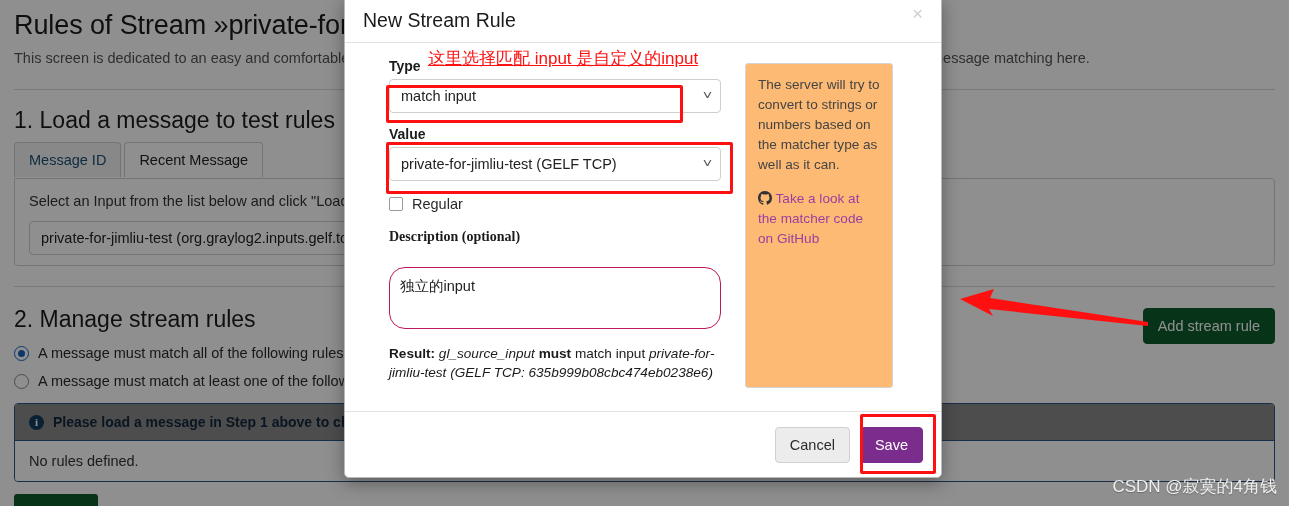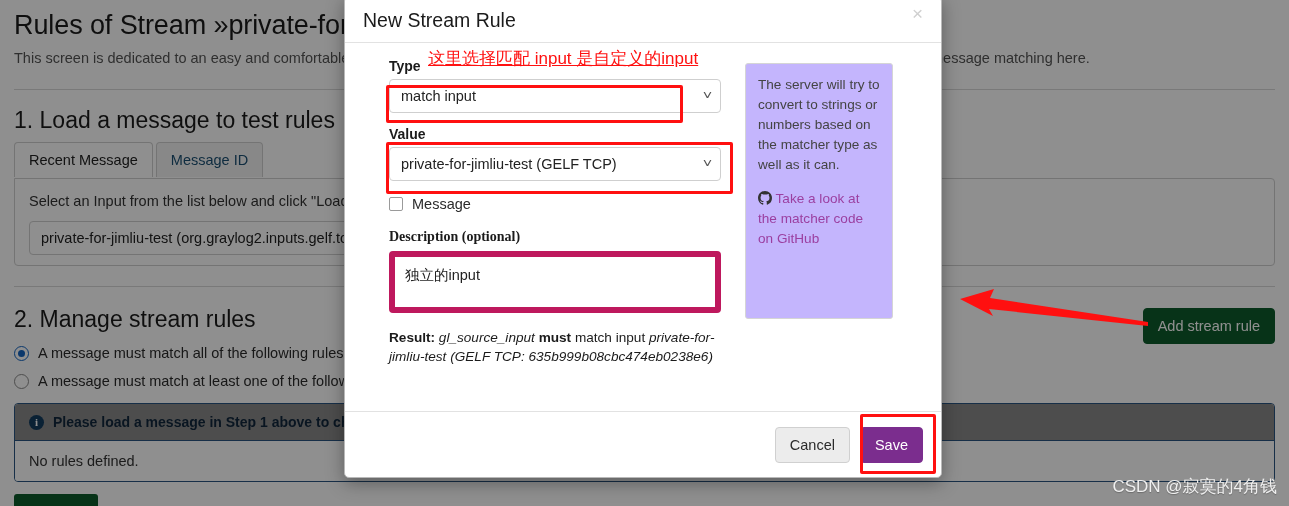--- a/index.html
+++ b/index.html
@@ -317,25 +317,25 @@
   .checkbox {
     width: 14px; height: 14px;
     border: 1px solid #9a9a9a;
     background: #fff;
     border-radius: 2px;
     margin-right: 9px;
     flex: none;
   }
   .desc-label { margin-top: 15px; font-family: Liberation Serif, serif; }
   .textarea {
-    margin-top: 5px;
+    margin-top: 21px;
     width: 100%;
     height: 62px;
-    border: 6px solid #be185d;
-    border-radius: 4px;
+    border: 1px solid #be185d;
+    border-radius: 16px;
     background: #fff;
     font-size: 14.5px;
     color: #222;
     padding: 8px 10px;
     font-family: "Liberation Sans", sans-serif;
     resize: none;
     line-height: 20px;
     position: relative;
   }
   .result-line {
@@ -346,26 +346,26 @@
     font-style: italic;
   }
   .result-line b { font-style: normal; }
   .result-line .plain { font-style: normal; }
 
   .help-col {
     width: 148px;
     flex: none;
     border: 1px solid #d5d5d5;
     border-radius: 3px;
-    background: #c4b5fd;
+    background: #fdba74;
     padding: 11px 12px;
     font-size: 13.6px;
     line-height: 20px;
     color: #444;
-    height: 256px;
+    height: 325px;
     align-self: flex-start;
     margin-top: 6px;
   }
   .help-link {
     color: #9b3fa0;
     text-decoration: none;
     display: inline;
     cursor: pointer;
   }
   .help-gap { height: 14px; }
@@ -453,22 +453,22 @@
 
     <div class="bg-header">
       <h1 class="bg-title">Rules of Stream »private-for-jimliu-test«</h1>
       <div class="bg-subtitle">This screen is dedicated to an easy and comfortable creation and manipulation of stream rules. You can see what effect your changes have on message matching here.</div>
     </div>
     <div class="hr hr-1"></div>
 
     <div class="section-heading" id="sec1">1. Load a message to test rules</div>
 
     <div class="tabs">
+      <div class="tab">Message ID</div>
       <div class="tab active">Recent Message</div>
-      <div class="tab">Message ID</div>
     </div>
 
     <div class="panel">
       <div class="panel-text">Select an Input from the list below and click "Load Message" to load the most recent message of that Input.</div>
       <div class="input-select">private-for-jimliu-test (org.graylog2.inputs.gelf.tcp.GELFTCPInput)</div>
     </div>
 
     <div class="hr hr-2"></div>
 
     <div class="section-heading" id="sec2">2. Manage stream rules</div>
@@ -515,21 +515,21 @@
         </div>
 
         <label class="field-label" style="margin-top:12px;">Value</label>
         <div class="select-ctl">
           <span>private-for-jimliu-test (GELF TCP)</span>
           <span class="chev">˅</span>
         </div>
 
         <div class="check-row">
           <span class="checkbox"></span>
-          <span>Message</span>
+          <span>Regular</span>
         </div>
 
         <label class="field-label desc-label">Description (optional)</label>
         <textarea class="textarea" style="">独立的input</textarea>
 
         <div class="result-line">
           <b class="plain">Result:</b>
           <span> </span><i>gl_source_input</i>
           <span> </span><b class="plain">must</b>
           <span> </span><span class="plain">match input</span>

